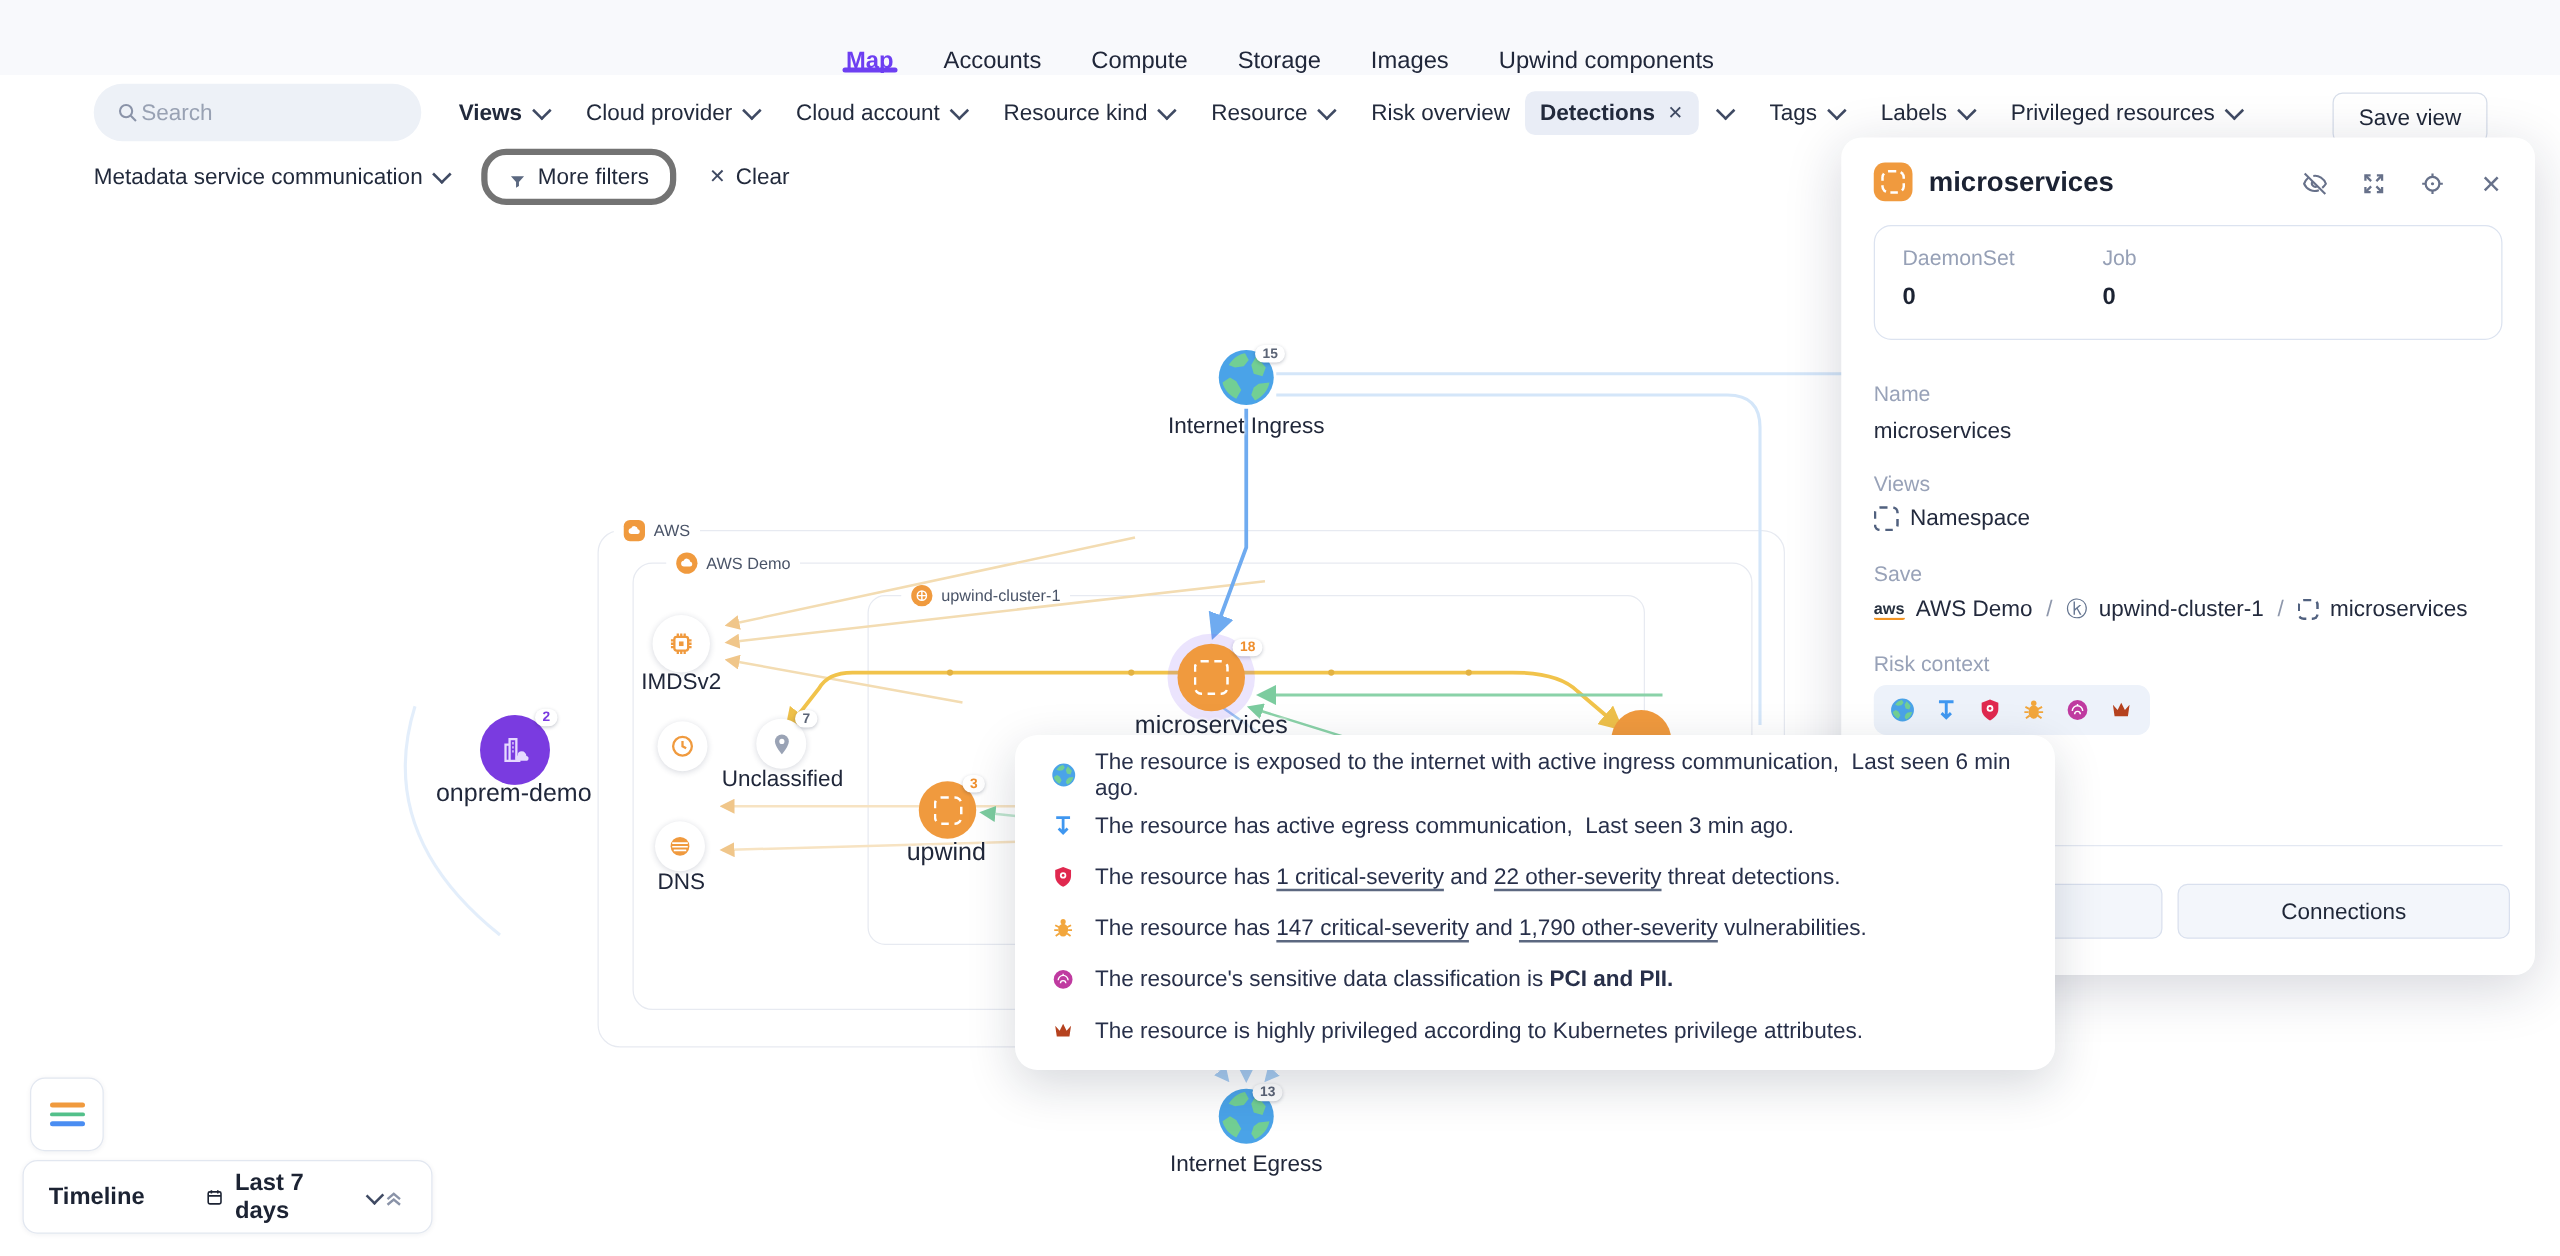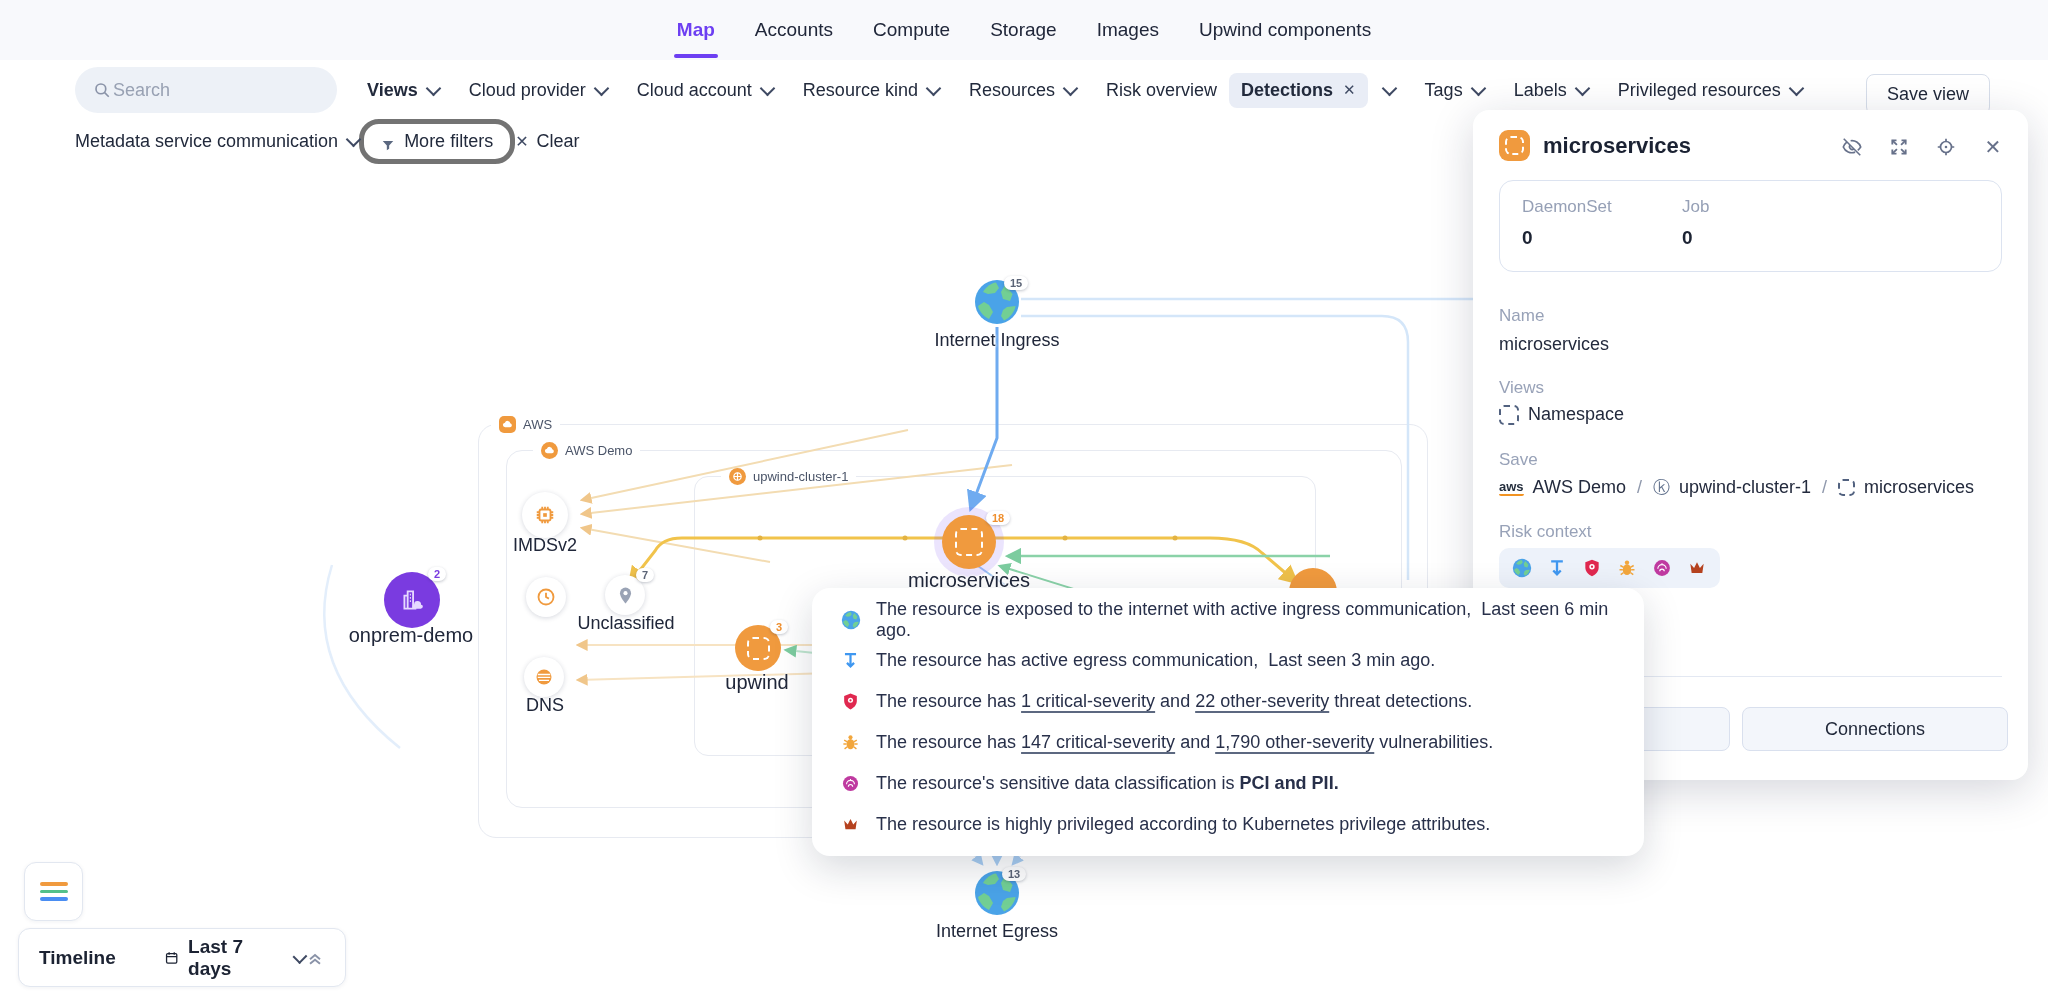--- a/index.html
+++ b/index.html
@@ -2,29 +2,29 @@
 <html><head>
 <meta charset="utf-8">
 <style>
   html,body{margin:0;padding:0;background:#fff}
   .app{position:relative;width:2048px;height:1005px;overflow:hidden;background:#fff;
        font-family:"Liberation Sans",sans-serif;color:#222a3c;-webkit-font-smoothing:antialiased}
 
   
   .topnav{position:absolute;left:0;top:0;width:2048px;height:60px;background:#f8f9fc;
           display:flex;justify-content:center;gap:40px;z-index:4}
-  .tab{position:relative;display:flex;align-items:center;height:60px;font-size:19px;font-weight:500;
+  .tab{position:relative;display:flex;align-items:flex-end;height:60px;font-size:19px;font-weight:500;
        color:#20273a;cursor:pointer;white-space:nowrap}
   .tab.active{color:#6d3ff2;font-weight:600}
   .tab.active .tabline{position:absolute;left:50%;transform:translateX(-50%);bottom:2px;width:44px;height:4px;
        border-radius:3px;background:#6d3ff2}
 
   
   .frow1{position:absolute;left:75px;top:60px;height:60px;display:flex;align-items:center;gap:30px;z-index:4}
-  .frow2{position:absolute;left:75px;top:118px;height:46px;display:flex;align-items:center;z-index:4}
+  .frow2{position:absolute;left:75px;top:118px;height:46px;display:flex;align-items:center;gap:26px;z-index:4}
   .searchpill{display:flex;align-items:center;width:262px;height:46px;border-radius:24px;
        background:#edf1f7;padding:0 18px;box-sizing:border-box}
   .searchpill input{border:none;outline:none;background:transparent;font-size:18px;color:#3a455c;width:180px;
        font-family:"Liberation Sans",sans-serif}
   .searchpill input::placeholder{color:#98a1b3}
   .dd{display:flex;align-items:center;font-size:18px;color:#222a3c;cursor:pointer;white-space:nowrap}
   .dd.bold{font-weight:700}
   .chev{display:inline-block;width:9px;height:9px;border-right:2px solid #3f4a63;border-bottom:2px solid #3f4a63;
        transform:rotate(45deg);margin-left:10px;margin-top:-4px}
   .chip{display:flex;align-items:center;gap:10px;background:#e9edf6;border-radius:8px;padding:7px 12px;
@@ -305,21 +305,21 @@
       </div>
     <div class="dd">
         <span>Cloud account</span>
         <span class="chev"></span>
       </div>
     <div class="dd">
         <span>Resource kind</span>
         <span class="chev"></span>
       </div>
     <div class="dd">
-        <span>Resources</span>
+        <span>Resource</span>
         <span class="chev"></span>
       </div>
     <div class="dd" style="gap:0">
       <span>Risk overview</span>
       <span class="chip">
         <span>Detections</span>
         <span class="chipx">✕</span>
       </span>
       <span class="chev" style="margin-left:16px"></span>
     </div>

